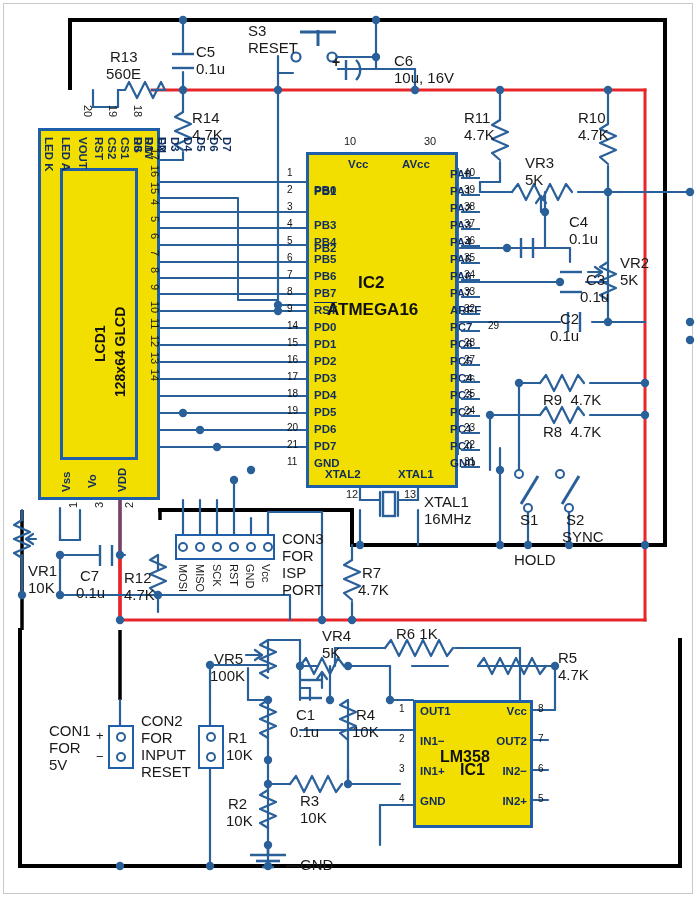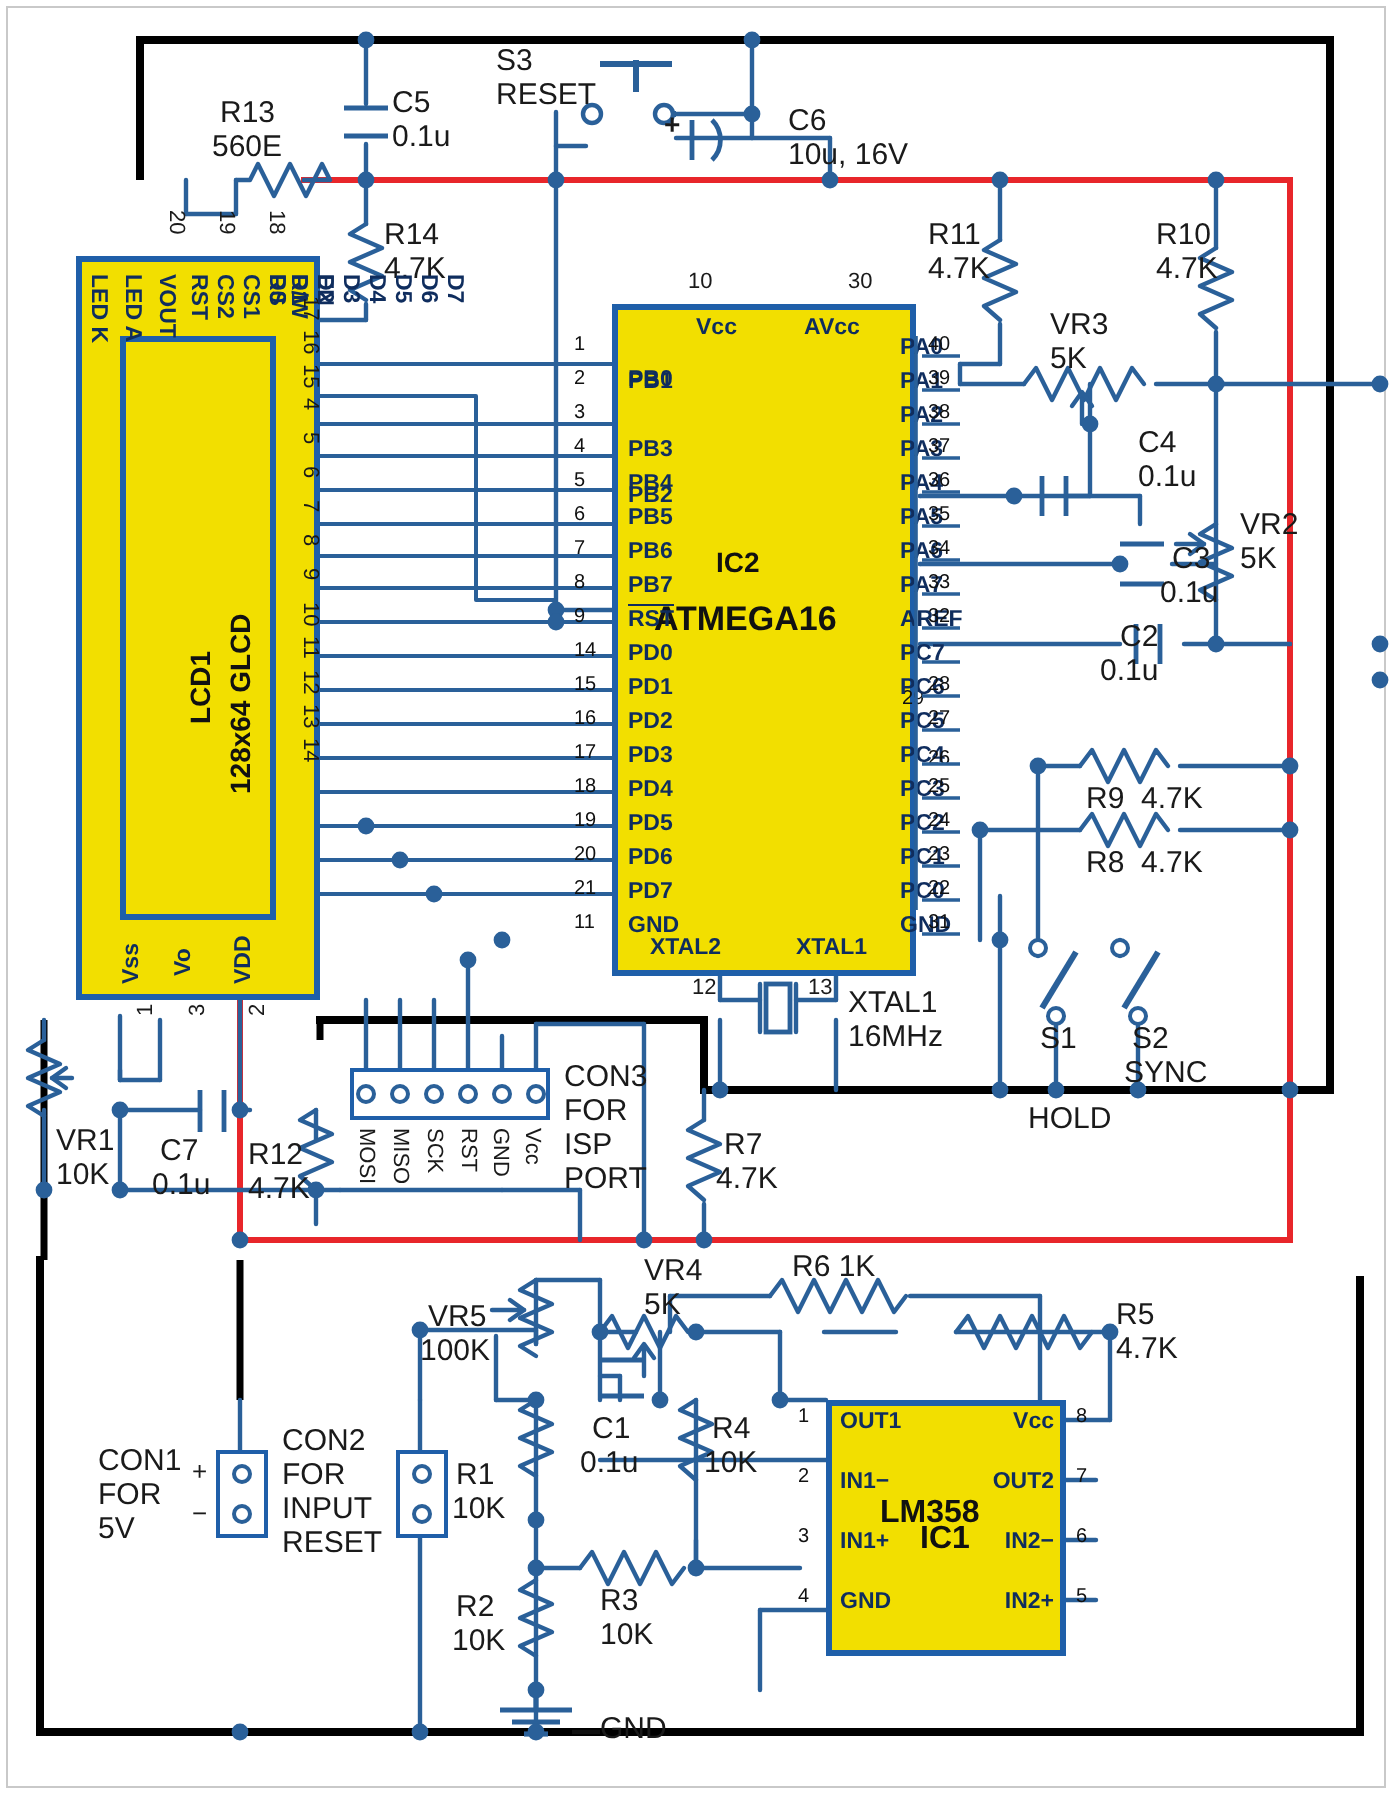--- a/index.html
+++ b/index.html
@@ -509,21 +509,21 @@
   <div class="icpin" style="left:118px;top:137px;"><span class="rot90" style="position:absolute;display:block;">CS2</span></div>
   <div class="icpin" style="left:131px;top:137px;"><span class="rot90" style="position:absolute;display:block;">CS1</span></div>
   <div class="icpin" style="left:144px;top:137px;"><span class="rot90" style="position:absolute;display:block;">RS</span></div>
   <div class="icpin" style="left:155px;top:137px;"><span class="rot90" style="position:absolute;display:block;">R/W</span></div>
   <div class="icpin" style="left:168px;top:137px;"><span class="rot90" style="position:absolute;display:block;">EN</span></div>
 
   <div class="icpin" style="left:60px;top:492px;"><span class="rot-90" style="position:absolute;display:block;">Vss</span></div>
   <div class="icpin" style="left:86px;top:488px;"><span class="rot-90" style="position:absolute;display:block;">Vo</span></div>
   <div class="icpin" style="left:116px;top:492px;"><span class="rot-90" style="position:absolute;display:block;">VDD</span></div>
 
-  <div class="icname" style="left:358px;top:273px;font-size:14px;">IC2</div>
+  <div class="icname" style="left:358px;top:273px;font-size:17px;">IC2</div>
   <div class="icname" style="left:327px;top:300px;font-size:17px;">ATMEGA16</div>
   <div class="icpin" style="left:348px;top:158px;">Vcc</div>
   <div class="icpin" style="left:402px;top:158px;">AVcc</div>
   <div class="icpin" style="left:325px;top:468px;">XTAL2</div>
   <div class="icpin" style="left:398px;top:468px;">XTAL1</div>
 
   <div class="icname" style="left:460px;top:761px;font-size:16px;">IC1</div>
   <div class="icname" style="left:440px;top:748px;font-size:16px;">LM358</div>
 
   <div class="lbl f15" style="left:110px;top:49px;">R13</div>
@@ -700,21 +700,21 @@
       <div class="pin" style="left:464px;top:235px;">36</div>
       <div class="icpin" style="left: 450px; top: 253px; width: 0px; transform: translateX(-100%); text-align: right; white-space: nowrap;">PA5</div>
       <div class="pin" style="left:464px;top:252px;">35</div>
       <div class="icpin" style="left: 450px; top: 270px; width: 0px; transform: translateX(-100%); text-align: right; white-space: nowrap;">PA6</div>
       <div class="pin" style="left:464px;top:269px;">34</div>
       <div class="icpin" style="left: 450px; top: 287px; width: 0px; transform: translateX(-100%); text-align: right; white-space: nowrap;">PA7</div>
       <div class="pin" style="left:464px;top:286px;">33</div>
       <div class="icpin" style="left: 450px; top: 304px; width: 0px; transform: translateX(-100%); text-align: right; white-space: nowrap;">AREF</div>
       <div class="pin" style="left:464px;top:303px;">32</div>
       <div class="icpin" style="left: 450px; top: 321px; width: 0px; transform: translateX(-100%); text-align: right; white-space: nowrap;">PC7</div>
-      <div class="pin" style="left:451px;top:320px;margin-top:24px;">29</div>
+      <div class="pin" style="left:488px;top:320px;">29</div>
       <div class="icpin" style="left: 450px; top: 338px; width: 0px; transform: translateX(-100%); text-align: right; white-space: nowrap;">PC6</div>
       <div class="pin" style="left:464px;top:337px;">28</div>
       <div class="icpin" style="left: 450px; top: 355px; width: 0px; transform: translateX(-100%); text-align: right; white-space: nowrap;">PC5</div>
       <div class="pin" style="left:464px;top:354px;">27</div>
       <div class="icpin" style="left: 450px; top: 372px; width: 0px; transform: translateX(-100%); text-align: right; white-space: nowrap;">PC4</div>
       <div class="pin" style="left:464px;top:374px;">26</div>
       <div class="icpin" style="left: 450px; top: 389px; width: 0px; transform: translateX(-100%); text-align: right; white-space: nowrap;">PC3</div>
       <div class="pin" style="left:464px;top:388px;">25</div>
       <div class="icpin" style="left: 450px; top: 406px; width: 0px; transform: translateX(-100%); text-align: right; white-space: nowrap;">PC2</div>
       <div class="pin" style="left:464px;top:405px;">24</div>

